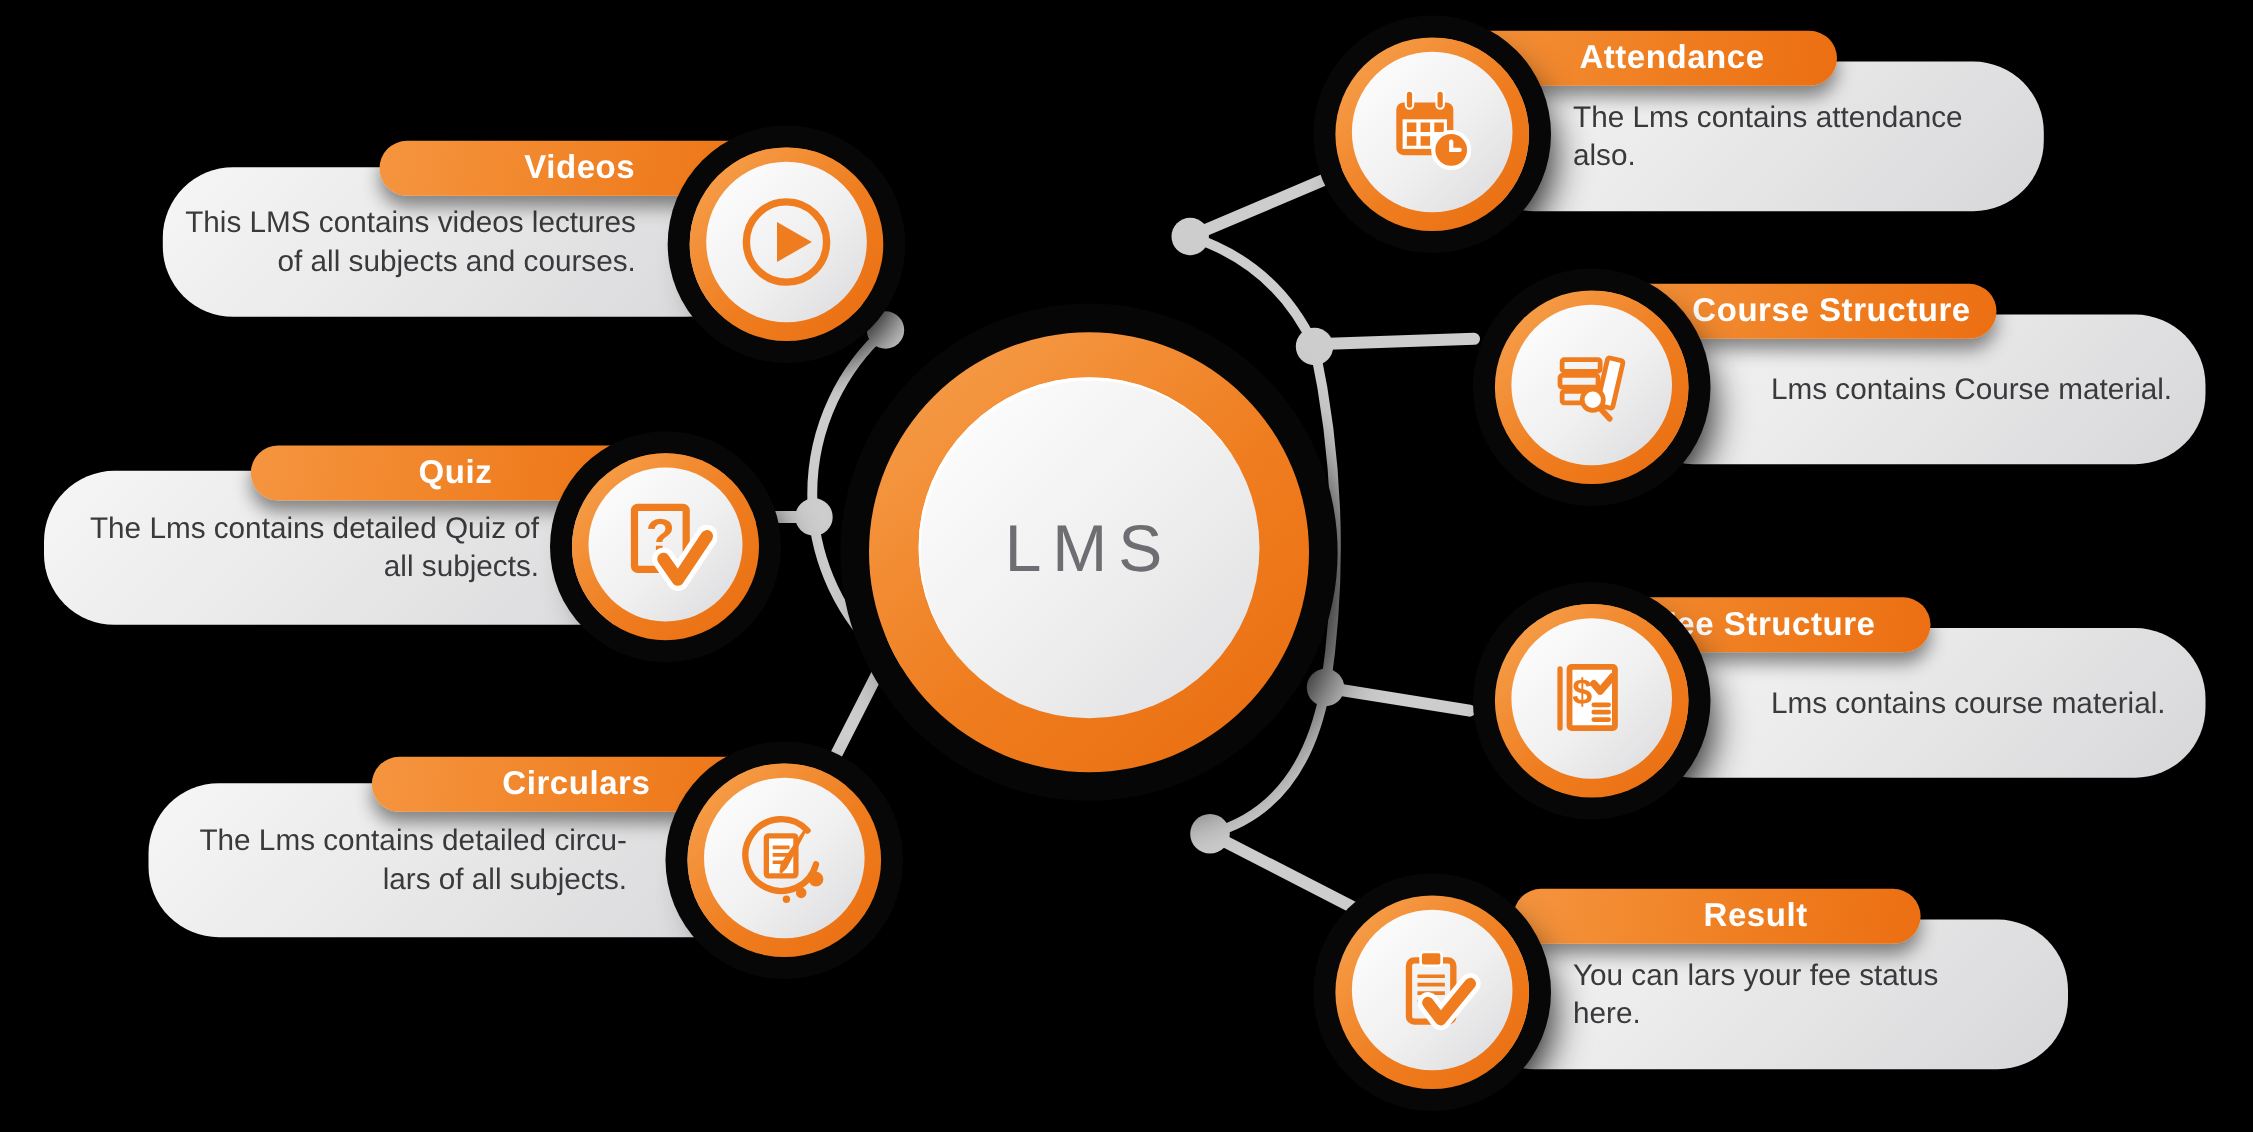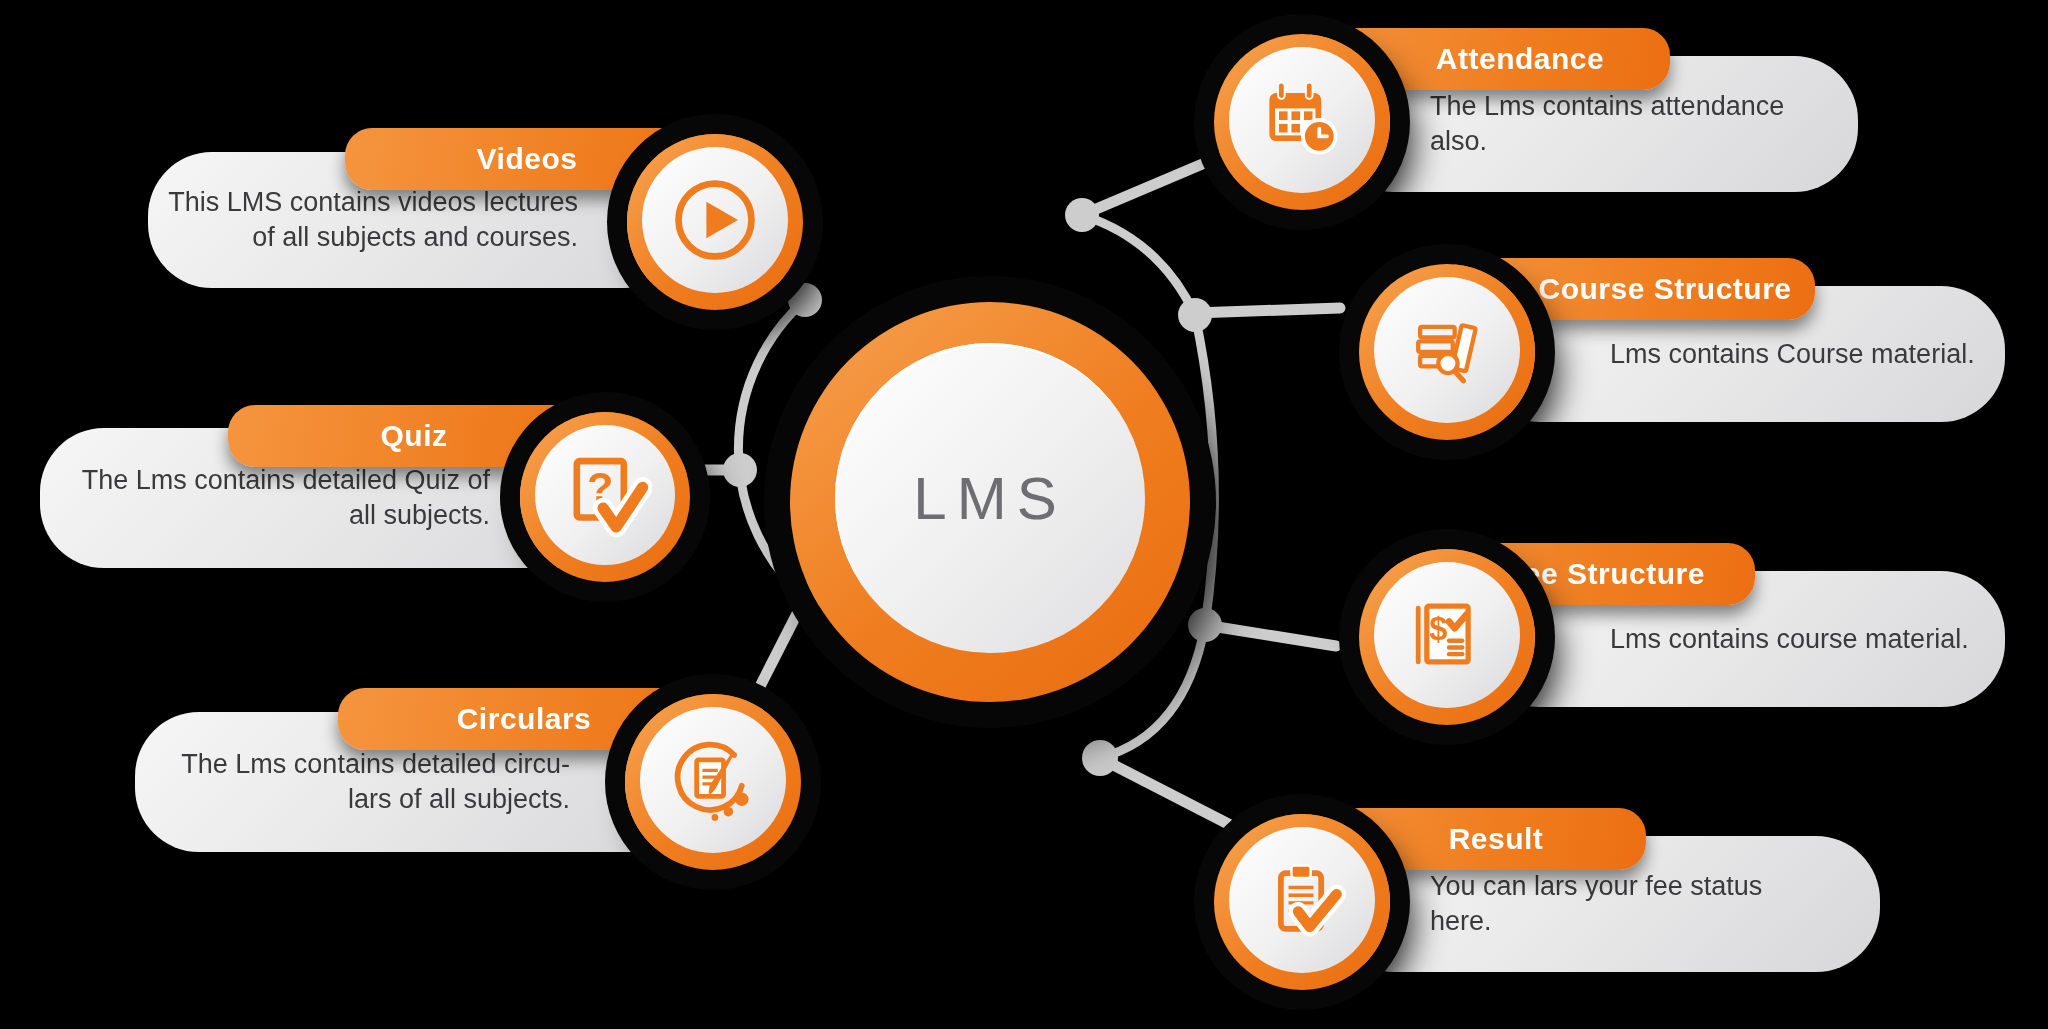--- a/index.html
+++ b/index.html
@@ -13,21 +13,21 @@
     position:absolute;z-index:2;border-radius:64px;
     background:linear-gradient(135deg,#f6f6f6 0%,#e9e9ea 45%,#d7d7d9 100%);
     box-shadow:0 18px 30px rgba(0,0,0,0.55);
     display:flex;flex-direction:column;justify-content:center;
     color:#3a3a3c;font-size:27px;line-height:35px;
   }
   .card.right-text{align-items:flex-start;text-align:left;}
   .card.left-text{align-items:flex-end;text-align:right;}
   
   .pill{
-    position:absolute;z-index:3;height:62px;border-radius:27px;
+    position:absolute;z-index:3;height:50px;border-radius:27px;
     background:linear-gradient(100deg,#f5953f 0%,#ef7d1f 60%,#ec6f12 100%);
     box-shadow:0 10px 16px rgba(0,0,0,0.45);
     display:flex;align-items:center;justify-content:center;
     color:#fff;font-weight:bold;font-size:30px;letter-spacing:.5px;
   }
   
   .icon-circle{
     position:absolute;z-index:4;width:176px;height:176px;border-radius:50%;
     background:linear-gradient(135deg,#f7a553 0%,#ef7d1f 55%,#e96d0f 100%);
     box-shadow:0 0 0 20px #070707, 16px 20px 34px 6px rgba(0,0,0,0.85);
@@ -197,21 +197,21 @@
         <path d="M52 36 l6 7 L70 29" fill="none" stroke="#EF7D1F" stroke-width="7" stroke-linecap="round" stroke-linejoin="round"></path>
         <path d="M52 56 h14 M52 63 h14 M52 70 h14" stroke="#EF7D1F" stroke-width="4.5" stroke-linecap="round"></path>
       </svg>
     </div>
   </div>
 
   <div class="card right-text" style="left:1330px;top:836px;width:550px;height:136px;padding-left:100px;box-sizing:border-box;">
     <div>You can lars your fee status</div>
     <div>here.</div>
   </div>
-  <div class="pill" style="left:1276px;top:808px;width:370px;padding-left:70px;box-sizing:border-box;">
+  <div class="pill" style="left:1376px;top:808px;width:370px;padding-left:70px;box-sizing:border-box;">
     <span>Result</span>
   </div>
   <div class="icon-circle" style="left:1214px;top:814px;">
     <div class="icon-inner">
       <svg width="96" height="96" viewBox="0 0 100 100">
         <rect x="28" y="22" width="42" height="58" rx="5" fill="none" stroke="#EF7D1F" stroke-width="6"></rect>
         <rect x="39" y="14" width="20" height="13" rx="3" fill="#EF7D1F" stroke="#ffffff" stroke-width="2.5"></rect>
         <path d="M36 37 h26 M36 45 h26 M36 53 h26 M36 61 h16" stroke="#EF7D1F" stroke-width="3.5"></path>
         <path d="M46 62 L58 78 L86 44" fill="none" stroke="#ffffff" stroke-width="20" stroke-linecap="round" stroke-linejoin="round"></path>
         <path d="M46 62 L58 78 L86 44" fill="none" stroke="#EF7D1F" stroke-width="11" stroke-linecap="round" stroke-linejoin="round"></path>

